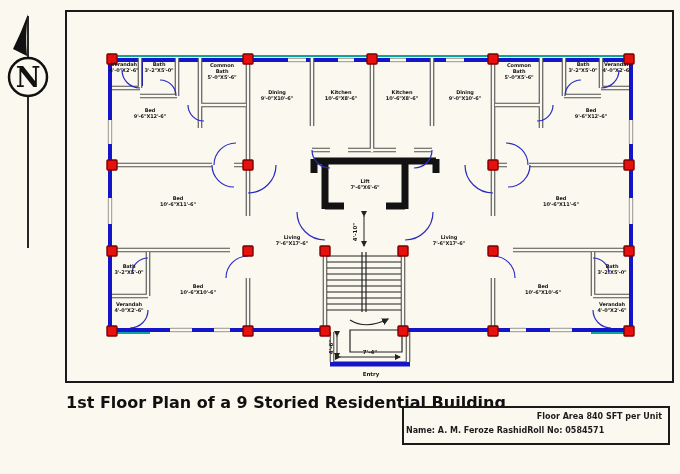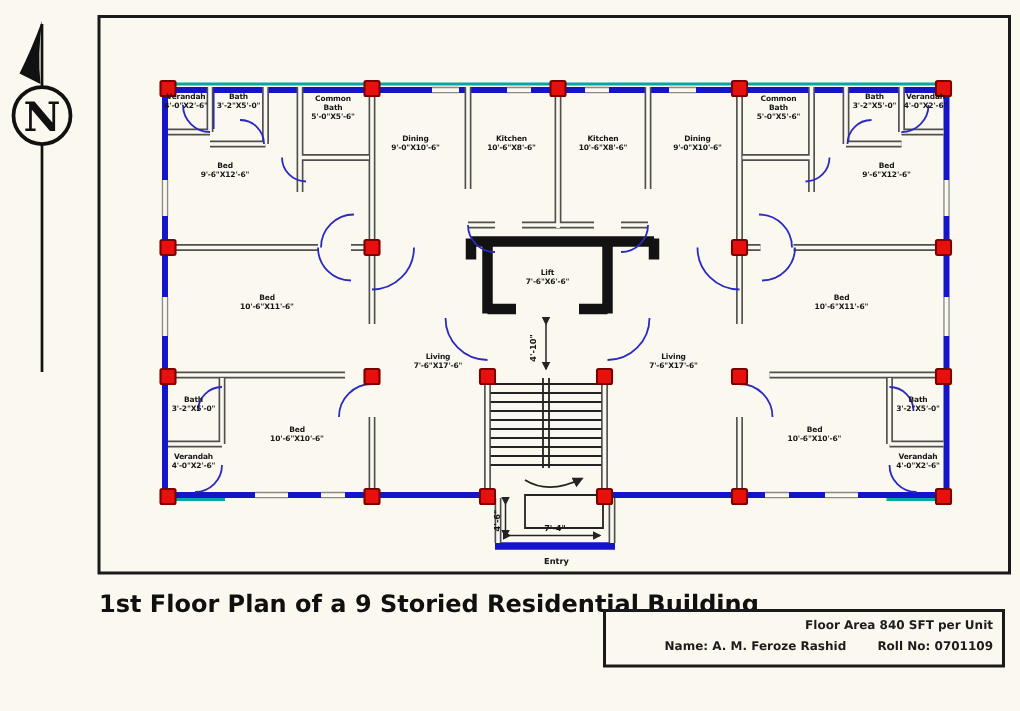--- a/index.html
+++ b/index.html
@@ -20,24 +20,24 @@
   .arc{fill:none;stroke:#2a2ac2;stroke-width:1.2;}
   .room-label{font-size:5px;font-weight:bold;fill:#161616;text-anchor:middle;
               font-family:"DejaVu Sans","Liberation Sans",sans-serif;letter-spacing:-0.1px;}
   .anno{font-size:5.5px;font-weight:bold;fill:#161616;text-anchor:middle;
         font-family:"DejaVu Sans","Liberation Sans",sans-serif;}
   .compass-n{font-size:27px;font-weight:bold;fill:#111;text-anchor:middle;
              font-family:"DejaVu Serif","Liberation Serif",serif;}
   .title{position:absolute;left:66px;top:393px;width:607px;text-align:left;
          font-size:16px;font-weight:600;color:#101010;}
   .tblock{position:absolute;left:402px;top:406px;width:268px;box-sizing:border-box;
-          border:2px solid #1a1a1a;padding:3px 6px 7px 13px;font-size:8px;
+          border:2px solid #1a1a1a;padding:3px 6px 7px 2px;font-size:8px;
           font-weight:bold;color:#1c1c1c;line-height:1.45;background:#fbf9ef;}
   .tblock .r{text-align:right;}
-  .tblock .split{display:flex;justify-content:space-between;margin-top:2px;margin-left:26px;}
+  .tblock .split{display:flex;margin-top:2px;}
 </style>
 </head>
 <body>
 
 <div class="stage">
 
   <svg width="680" height="474" viewBox="0 0 680 474">
     <defs>
       <marker id="ah" markerWidth="7" markerHeight="7" refX="5" refY="3" orient="auto">
         <path d="M0,0 L6,3 L0,6 Z" fill="#232323"></path>
@@ -161,17 +161,17 @@
         <text x="371" y="376" class="anno">Entry</text>
       </g>
   </svg>
 
   <div class="title">1st Floor Plan of a 9 Storied Residential Building</div>
 
   <div class="tblock">
     <div class="r">Floor Area 840 SFT per Unit</div>
     <div class="split">
       <span>Name: A. M. Feroze Rashid</span>
-      <span>Roll No: 0701109</span>
+      <span>Roll No: 0584571</span>
     </div>
   </div>
 
 </div>
 
 </body></html>

